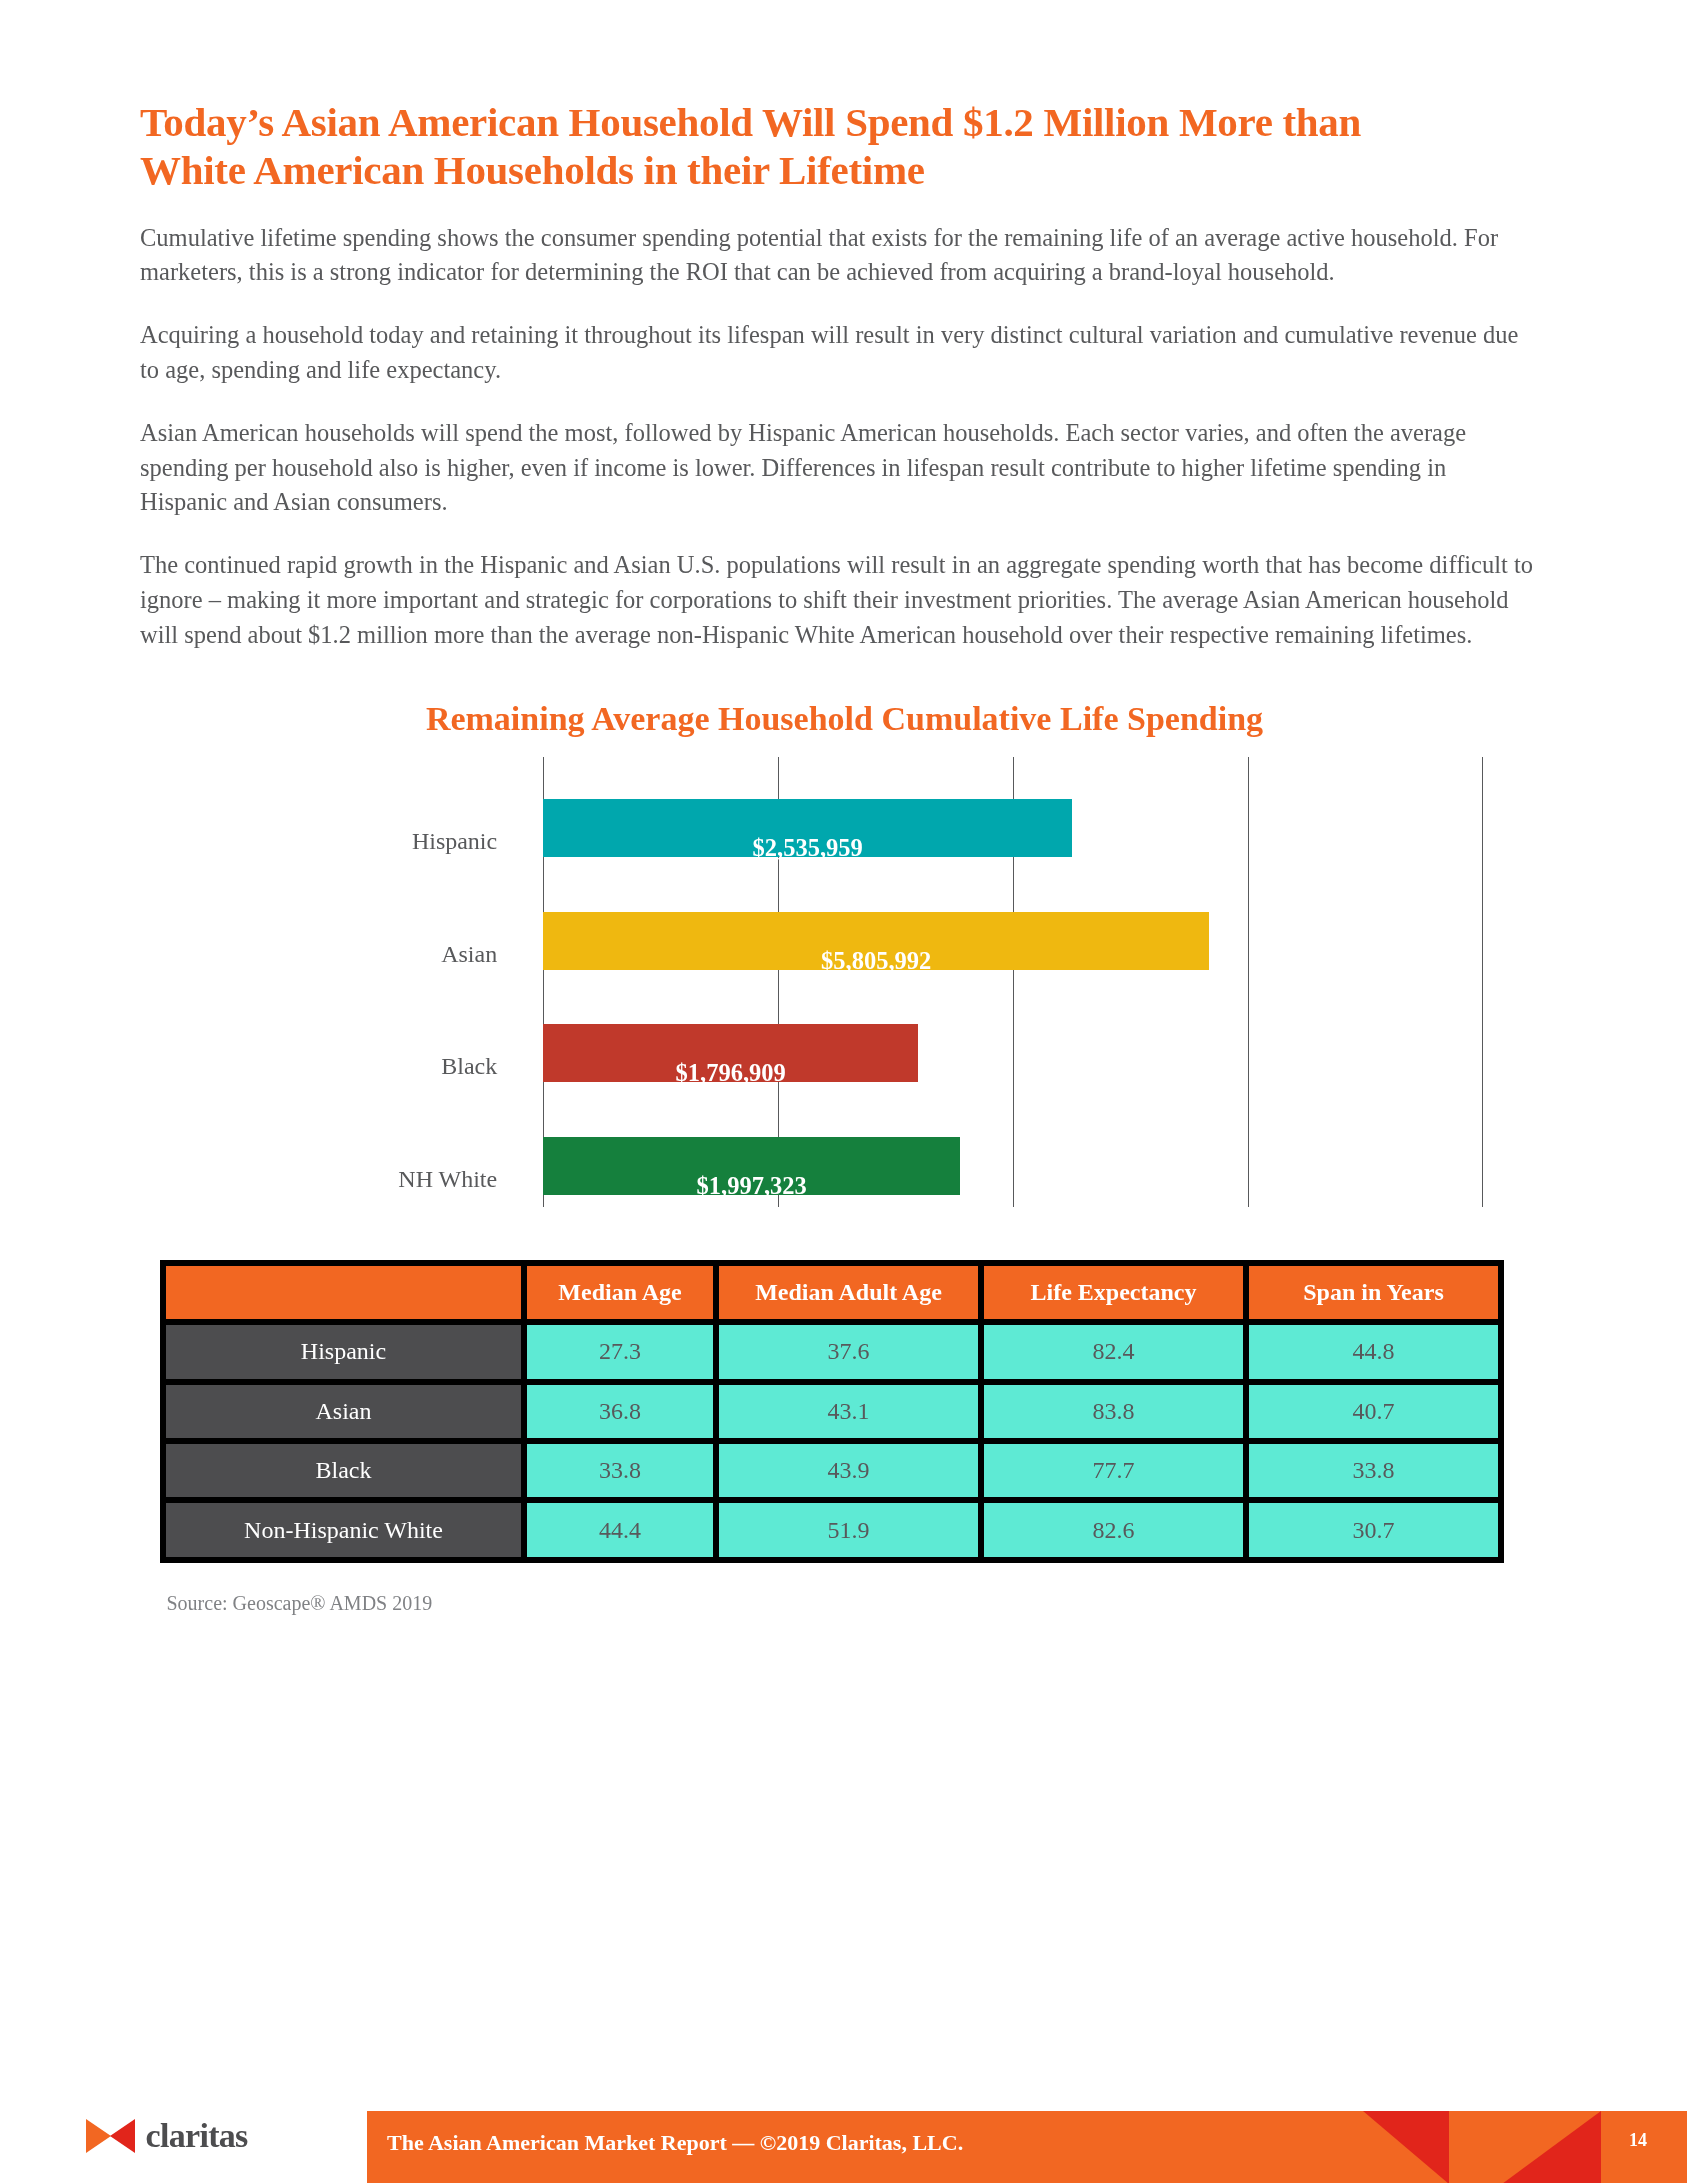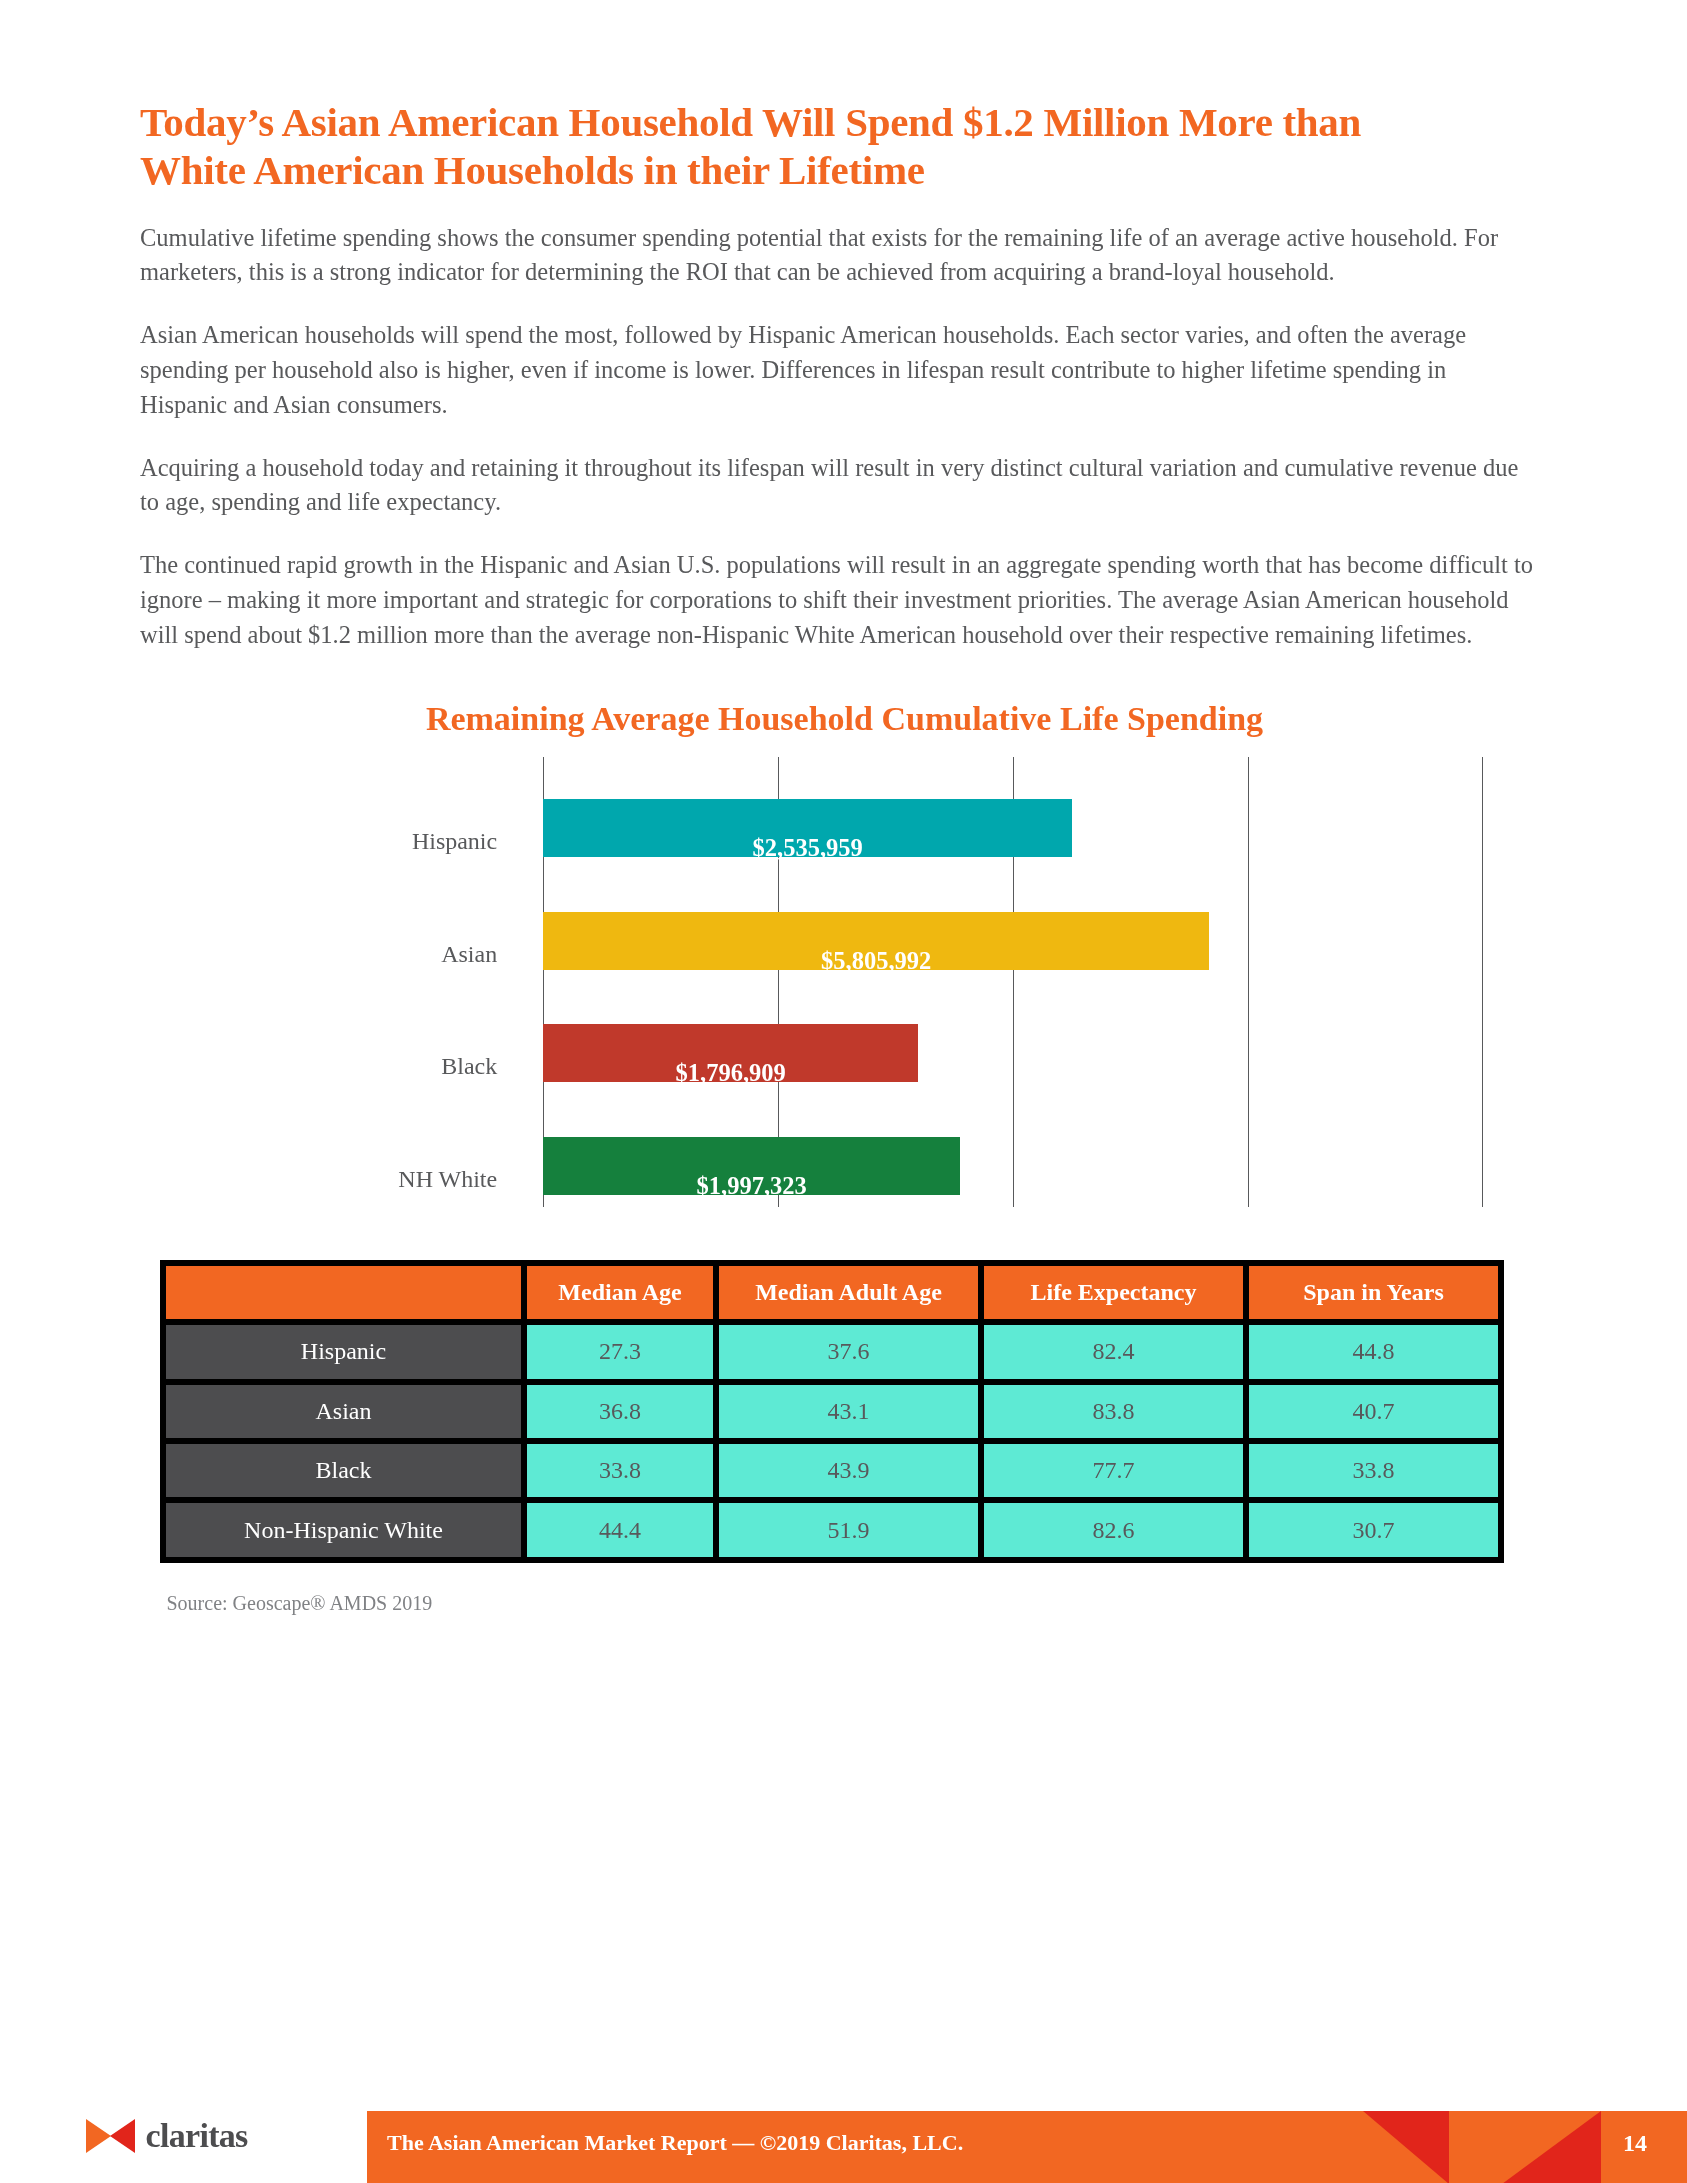--- a/index.html
+++ b/index.html
@@ -184,21 +184,21 @@
     top: 46px;
     color: #ffffff;
     font-size: 22px;
     font-weight: bold;
   }
   .footer-page {
     position: absolute;
     right: 40px;
     top: 46px;
     color: #ffffff;
-    font-size: 24px;
+    font-size: 18px;
     font-weight: bold;
   }
   .logo {
     position: absolute;
     left: 86px;
     top: 32px;
     display: flex;
     align-items: center;
   }
   .logo-mark {
@@ -233,22 +233,22 @@
 </head>
 <body>
 
 <div class="page">
 
   <div class="content">
 
     <h1 class="title">Today’s Asian American Household Will Spend $1.2 Million More than White American Households in their Lifetime</h1>
 
     <p class="body-text">Cumulative lifetime spending shows the consumer spending potential that exists for the remaining life of an average active household. For marketers, this is a strong indicator for determining the ROI that can be achieved from acquiring a brand-loyal household.</p>
+    <p class="body-text">Acquiring a household today and retaining it throughout its lifespan will result in very distinct cultural variation and cumulative revenue due to age, spending and life expectancy.</p>
     <p class="body-text">Asian American households will spend the most, followed by Hispanic American households. Each sector varies, and often the average spending per household also is higher, even if income is lower. Differences in lifespan result contribute to higher lifetime spending in Hispanic and Asian consumers.</p>
-    <p class="body-text">Acquiring a household today and retaining it throughout its lifespan will result in very distinct cultural variation and cumulative revenue due to age, spending and life expectancy.</p>
     <p class="body-text">The continued rapid growth in the Hispanic and Asian U.S. populations will result in an aggregate spending worth that has become difficult to ignore – making it more important and strategic for corporations to shift their investment priorities. The average Asian American household will spend about $1.2 million more than the average non-Hispanic White American household over their respective remaining lifetimes.</p>
 
     <div class="chart-block">
       <div class="chart-title">Remaining Average Household Cumulative Life Spending</div>
 
       <div class="chart-area">
         <div class="cat-labels">
           <div class="cat-label" style="top:71px;">Hispanic</div>
           <div class="cat-label" style="top:184px;">Asian</div>
           <div class="cat-label" style="top:296px;">Black</div>

